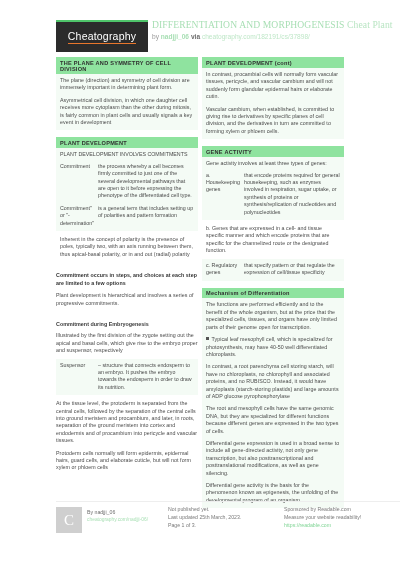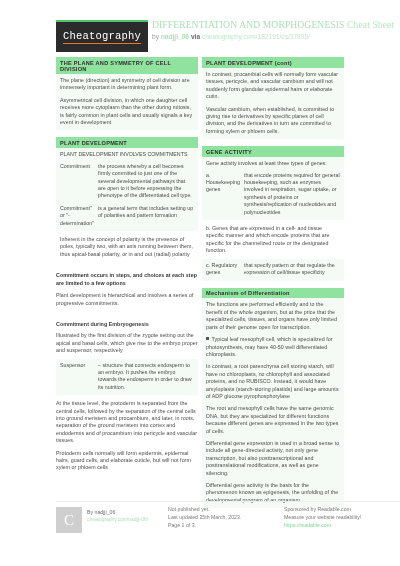--- a/index.html
+++ b/index.html
@@ -12,21 +12,21 @@
   .page{position:relative;width:400px;height:566px;background:#fff;}
 
   
   .header{position:absolute;left:0;top:0;width:400px;height:52px;}
   .logo-box{
     position:absolute;left:56px;top:20px;width:92px;height:30px;
     background:#2b2b2b;border-top:2px solid #4fc46a;
     display:flex;align-items:center;justify-content:center;
   }
   .logo-text{
-    color:#ffffff;font-family:Liberation Mono, monospace;
+    color:#ffffff;font-family:Liberation Sans, sans-serif;
     font-size:10.5px;letter-spacing:.2px;
     border-bottom:1.6px solid #e8762c;padding-bottom:1px;
   }
   .head-titles{position:absolute;left:152px;top:19px;width:246px;}
   .sheet-title{
     font-family:"Liberation Serif", serif;
     font-size:9.6px;color:#a8dfb4;letter-spacing:.1px;line-height:12px;
     white-space:nowrap;
   }
   .sheet-title .strong{color:#b9e5c3;}
@@ -99,21 +99,21 @@
 
 <div class="page">
 
   <div class="header">
     <div class="logo-box">
       <span class="logo-text">Cheatography</span>
     </div>
     <div class="head-titles">
       <div class="sheet-title">
         <span>DIFFERENTIATION AND MORPHOGENESIS</span>
-        <span class="strong">Cheat Sheet</span>
+        <span class="strong">Cheat Plant</span>
       </div>
       <div class="byline">
         <span>by</span>
         <b class="lnk">nadjji_06</b>
         <b>via</b>
         <span class="lnk2">cheatography.com/182191/cs/37898/</span>
       </div>
     </div>
   </div>
 

